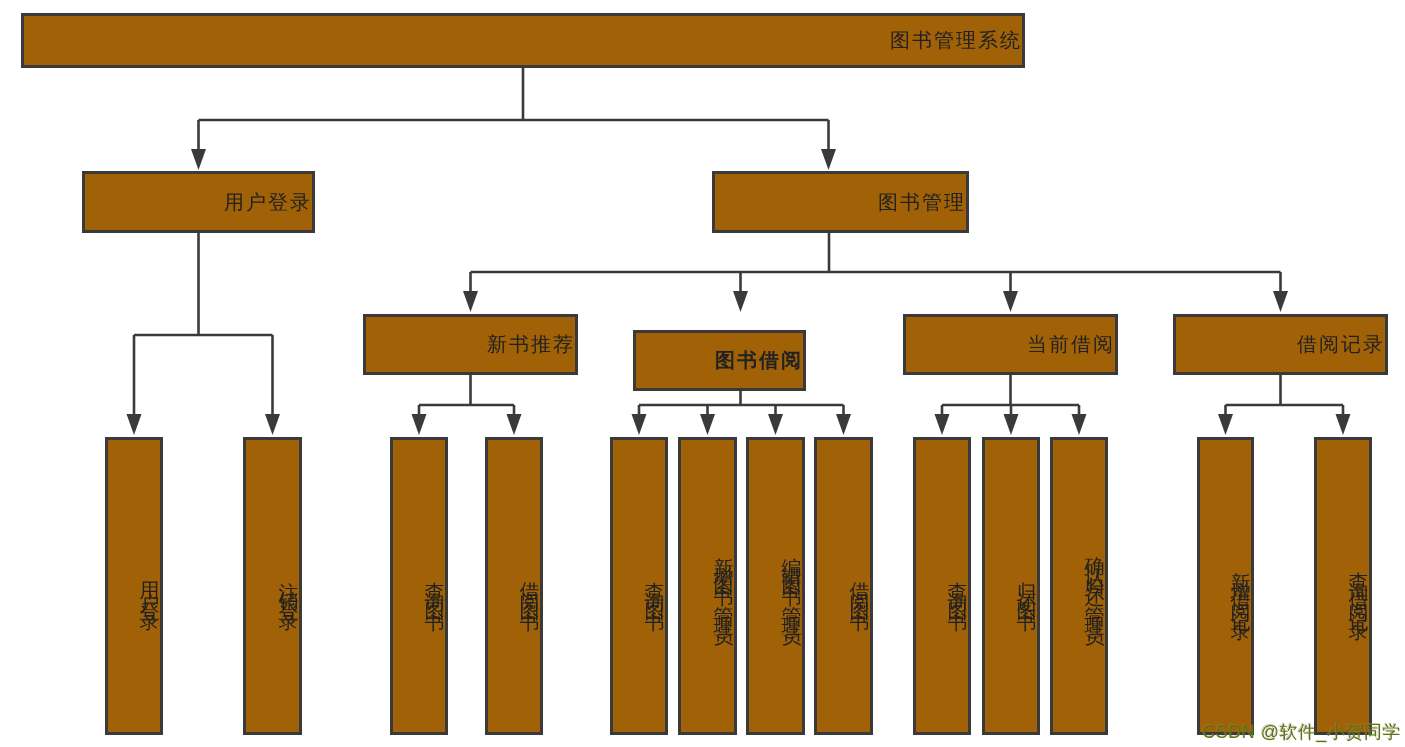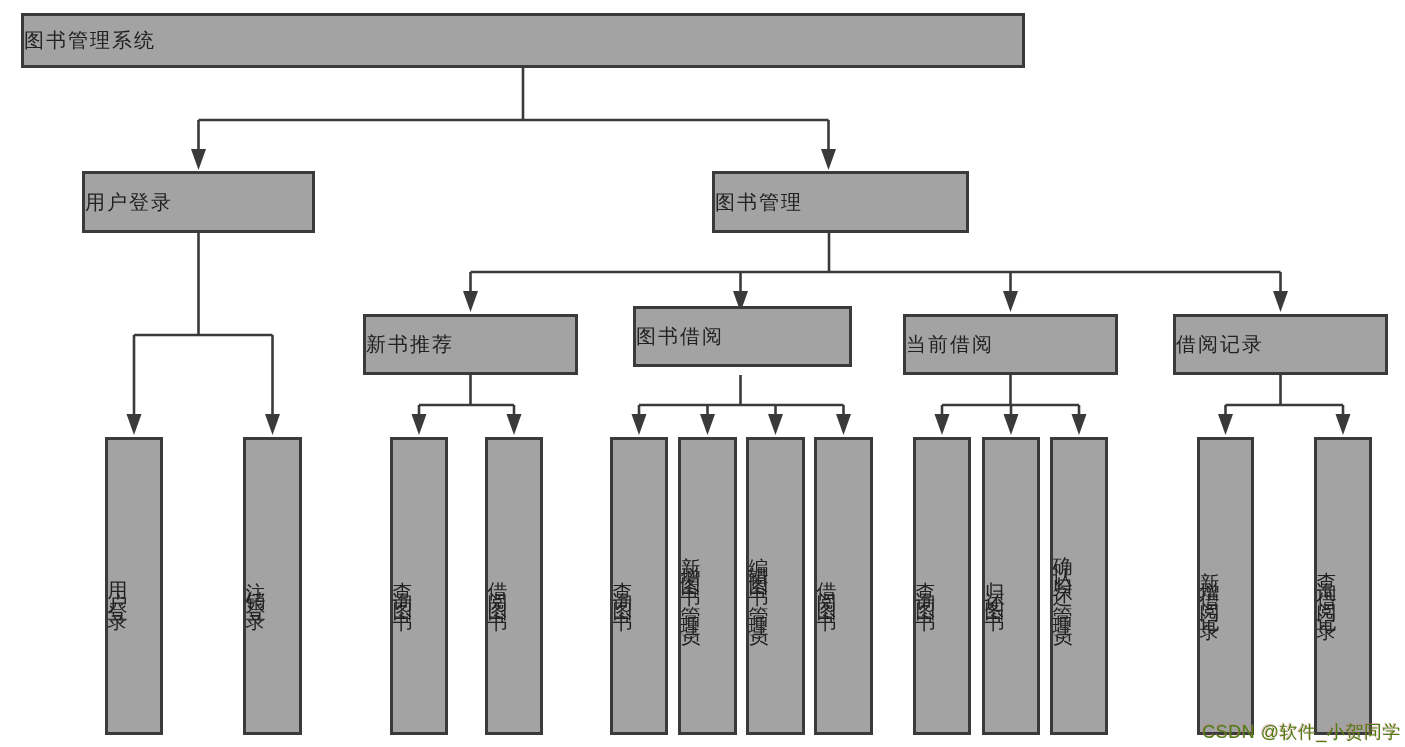--- a/index.html
+++ b/index.html
@@ -19,25 +19,25 @@
     position: absolute;
     left: 0;
     top: 0;
     width: 1405px;
     height: 747px;
     pointer-events: none;
   }
   .box {
     position: absolute;
     box-sizing: border-box;
-    background: #a3a3a3;
+    background: #a16207;
     border: 3px solid #3a3a3a;
     display: flex;
     align-items: center;
-    justify-content: flex-start;
+    justify-content: flex-end;
     color: #212121;
   }
   .hlabel {
     font-size: 20px;
     letter-spacing: 2px;
     white-space: nowrap;
   }
   .vlabel {
     writing-mode: vertical-rl;
     font-size: 20px;
@@ -145,21 +145,21 @@
   <div class="box" style="left:82px; top:171px; width:233px; height:62px;">
     <span class="hlabel">用户登录</span>
   </div>
   <div class="box" style="left:712px; top:171px; width:257px; height:62px;">
     <span class="hlabel">图书管理</span>
   </div>
 
   <div class="box" style="left:363px; top:314px; width:215px; height:61px;">
     <span class="hlabel">新书推荐</span>
   </div>
-  <div class="box" style="left:633px; top:306px; width:219px; height:61px;">
+  <div class="box" style="left:633px; top:330px; width:173px; height:61px;font-weight:bold;">
     <span class="hlabel">图书借阅</span>
   </div>
   <div class="box" style="left:903px; top:314px; width:215px; height:61px;">
     <span class="hlabel">当前借阅</span>
   </div>
   <div class="box" style="left:1173px; top:314px; width:215px; height:61px;">
     <span class="hlabel">借阅记录</span>
   </div>
 
   <div class="box" style="left:105px; top:437px; width:58px; height:298px;">

